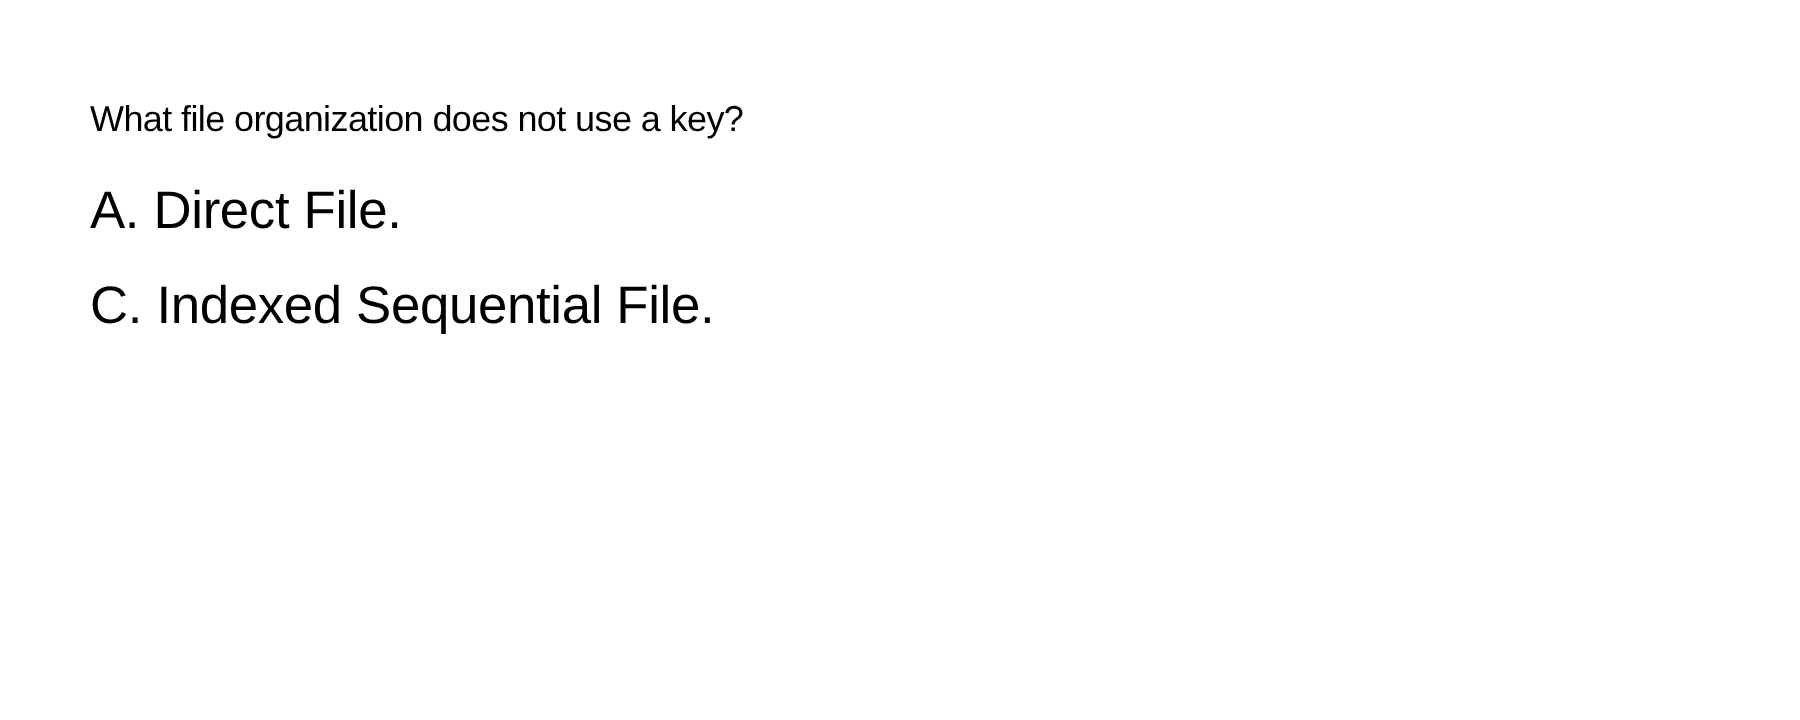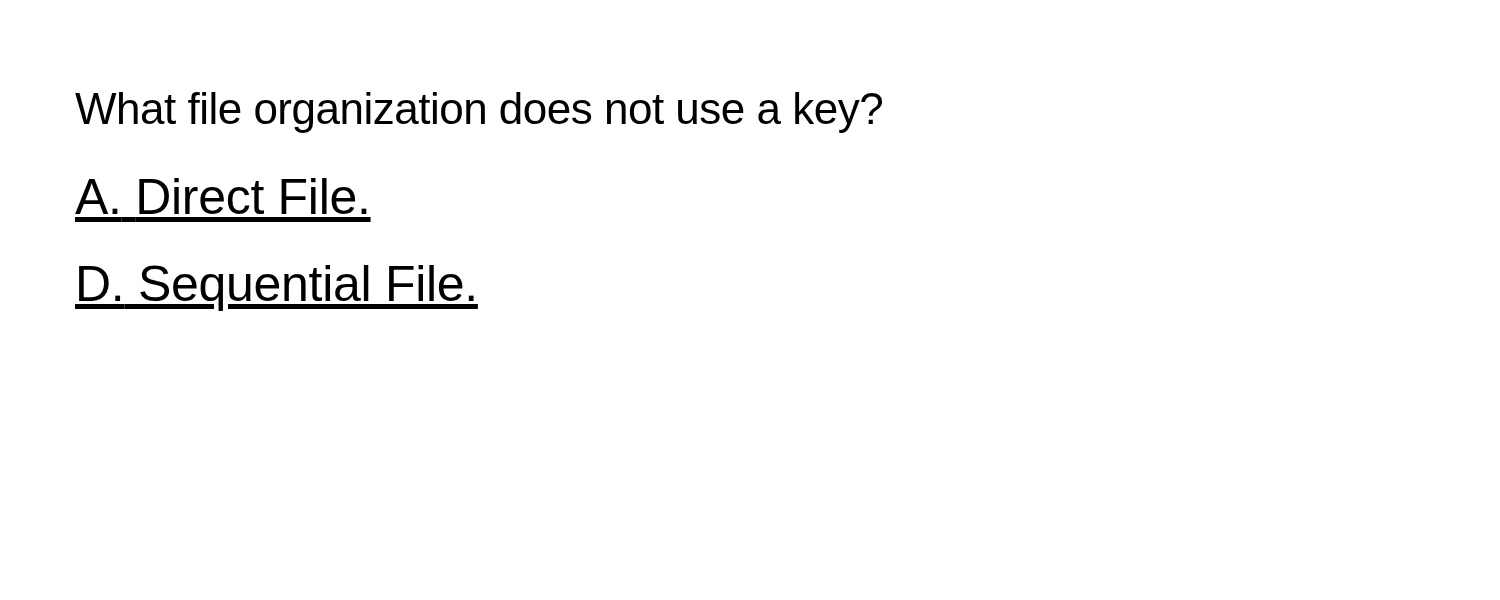--- a/index.html
+++ b/index.html
@@ -9,51 +9,50 @@
     }
     body {
       font-family: -apple-system, BlinkMacSystemFont, "Segoe UI", Helvetica, Arial, sans-serif;
       background: #ffffff;
       width: 1500px;
       height: 600px;
       padding: 80px 75px;
       color: #000000;
     }
     .question-text {
-      font-size: 44px;
+      font-size: 30px;
       font-weight: 400;
       line-height: 1.3;
       margin-bottom: 28px;
       letter-spacing: -0.5px;
     }
     .option {
-      font-size: 50px;
+      font-size: 44px;
       font-weight: 400;
       line-height: 1.3;
       margin-bottom: 22px;
       letter-spacing: -0.3px;
-      text-decoration: underline;
     }
     .option-label {
       display: inline;
     }
     .option-text {
       display: inline;
     }
   </style>
 </head>
 <body>
 
 <div class="question-container">
   <div class="question-text">What file organization does not use a key?</div>
 
   <div class="option">
     <span class="option-label">A.</span>
     <span class="option-text">Direct File.</span>
   </div>
 
 
+  <div class="option">
+    <span class="option-label">C.</span>
+    <span class="option-text">Indexed Sequential File.</span>
+  </div>
 
-  <div class="option">
-    <span class="option-label">D.</span>
-    <span class="option-text">Sequential File.</span>
-  </div>
 </div>
 
 </body></html>

